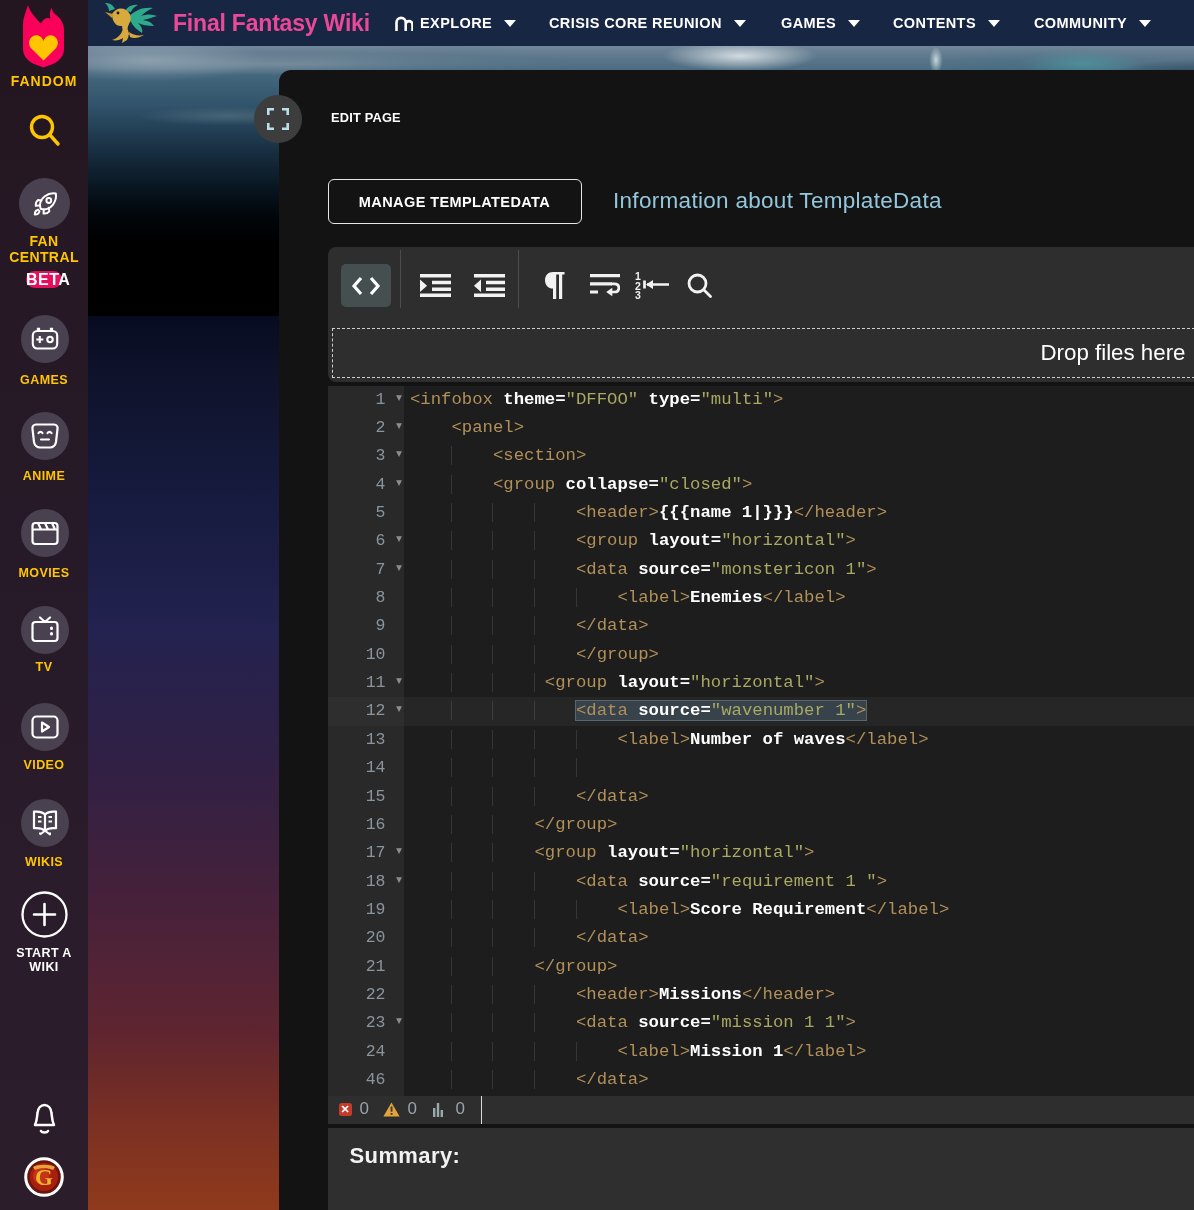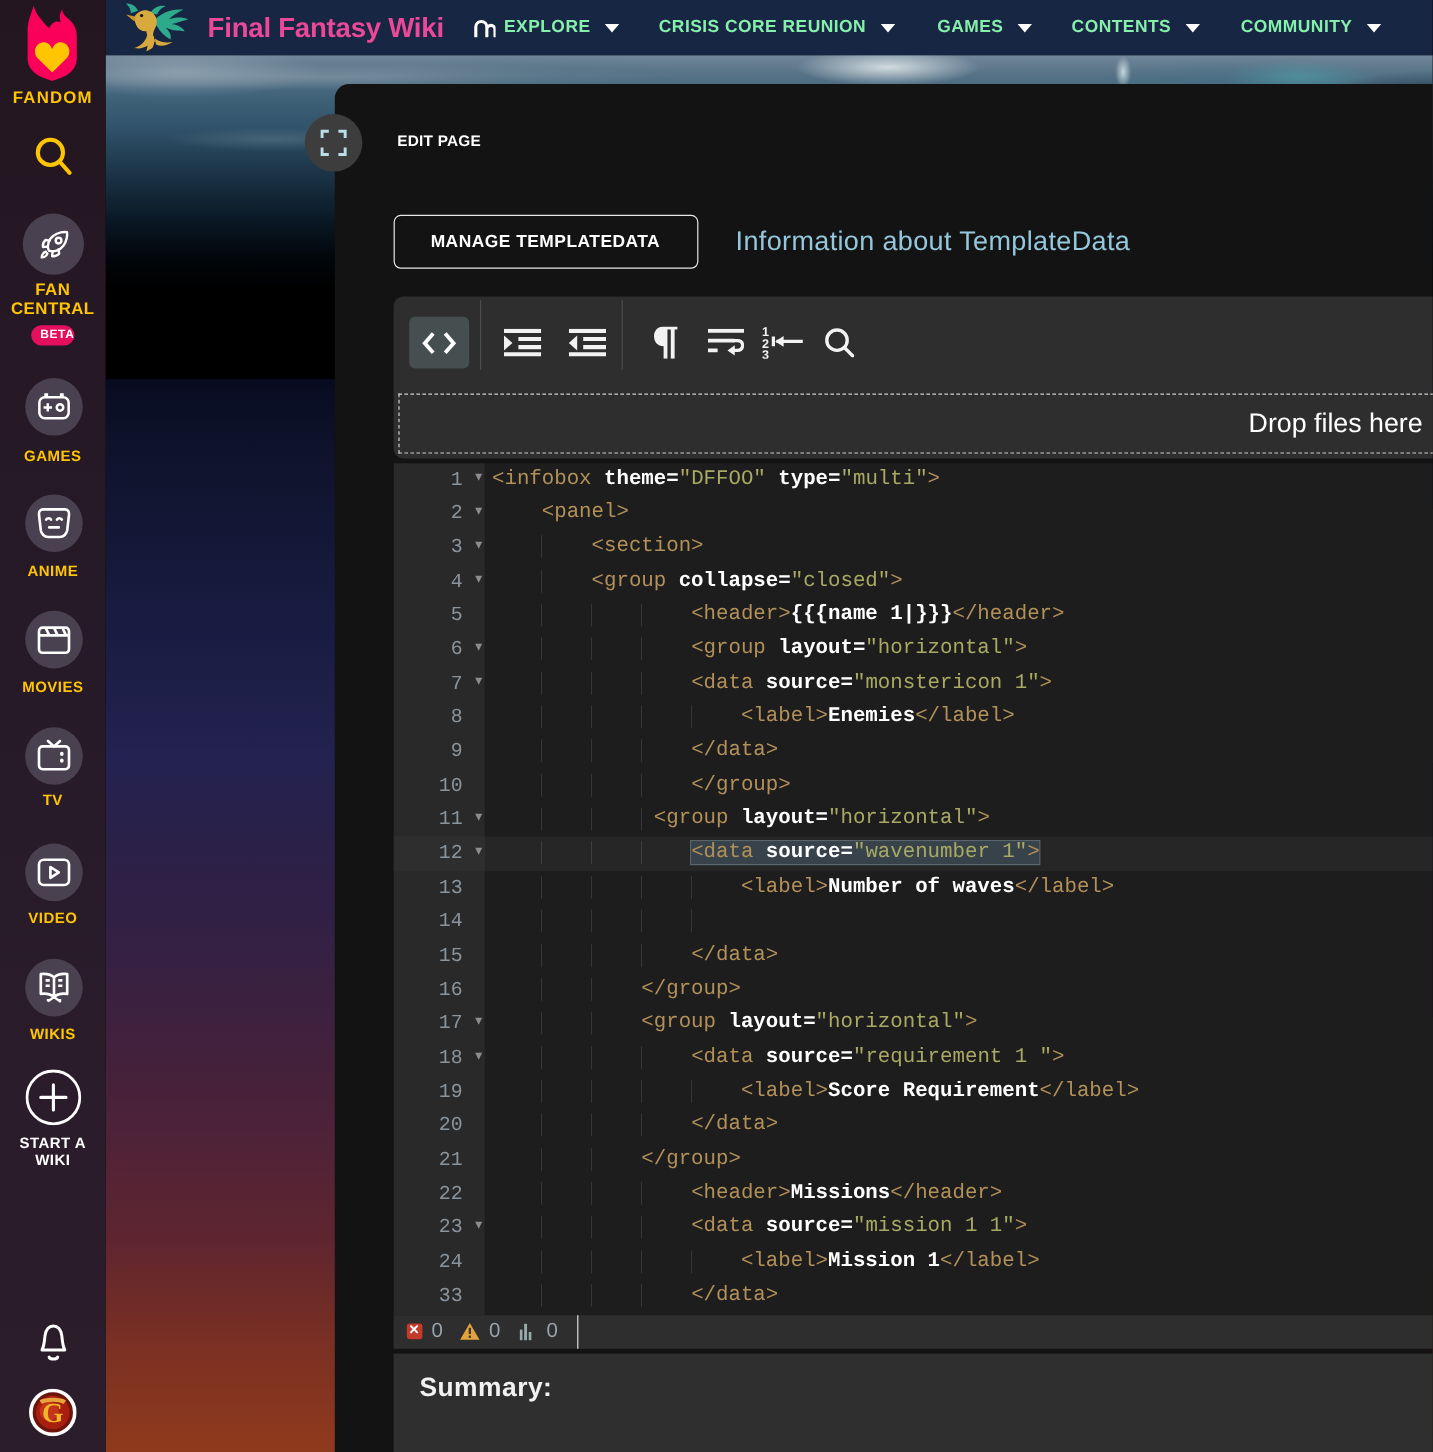--- a/index.html
+++ b/index.html
@@ -17,21 +17,21 @@
  radial-gradient(90px 20px at 995px 18px,rgba(80,170,175,.5),rgba(80,170,175,0) 70%),
  radial-gradient(130px 30px at 1106px 34px,rgba(10,28,42,.55),rgba(10,28,42,0) 70%),
  radial-gradient(190px 40px at 952px 28px,rgba(62,110,130,.55),rgba(62,110,130,0) 70%),
  radial-gradient(170px 30px at 60px 14px,rgba(168,184,196,.55),rgba(168,184,196,0) 70%),
  radial-gradient(130px 14px at 140px 70px,rgba(100,125,140,.5),rgba(100,125,140,0) 70%),
  radial-gradient(200px 50px at 360px 32px,rgba(70,105,125,.4),rgba(70,105,125,0) 70%),
  radial-gradient(420px 16px at 190px 18px,rgba(150,165,178,.5),rgba(150,165,178,0) 70%),
  linear-gradient(180deg,#72879a 0%,#5a7589 5%,#45677e 11%,#3a5d74 16%,#31536b 22%,#27465c 28%,#1d374b 35%,#122535 44%,#081520 53%,#02070c 62%,#000 72%)}
 
 #nav{position:absolute;left:88px;top:0;width:1106px;height:46px;background:#172642}
-.navitem{position:absolute;top:0;height:46px;display:flex;align-items:center;color:#86efac;font-weight:bold;font-size:14.5px;letter-spacing:.4px}
+.navitem{position:absolute;top:0;height:46px;display:flex;align-items:center;color:#ffffff;font-weight:bold;font-size:14.5px;letter-spacing:.4px}
 .chev{display:inline-block;width:0;height:0;border-left:6px solid transparent;border-right:6px solid transparent;border-top:7.5px solid #fff;margin-left:3px}
 #wordmark{position:absolute;left:173px;top:0;height:46px;display:flex;align-items:center;color:#ec4899;font-weight:bold;font-size:23px;letter-spacing:-.2px}
 
 #panel{position:absolute;left:279px;top:70px;width:915px;height:1140px;background:#131313;border-radius:12px 0 0 0}
 #fsbtn{position:absolute;left:254px;top:95px;width:48px;height:48px;border-radius:50%;background:#3d3d3d;display:flex;align-items:center;justify-content:center;z-index:6}
 #editpage{position:absolute;left:331px;top:109.5px;color:#fff;font-weight:bold;font-size:12.8px;letter-spacing:.2px}
 #ptitle{position:absolute;left:327px;top:130px;color:#9dc1cd;font-weight:bold;font-size:26.3px;letter-spacing:-.5px}
 #mbtn{position:absolute;left:327.5px;top:179px;width:254px;height:45px;border:1px solid #e6e6e6;border-radius:6px;display:flex;align-items:center;justify-content:center;color:#fff;font-weight:bold;font-size:14.5px;letter-spacing:.4px}
 #infolink{position:absolute;left:613px;top:188px;color:#94c7dc;font-size:22.5px;letter-spacing:.3px}
 
@@ -109,21 +109,21 @@
   <svg width="30" height="30" viewBox="0 0 30 30">
           <g fill="none" stroke="#fff" stroke-width="2" stroke-linejoin="round" stroke-linecap="round">
             <path d="M10.5 19.5 C9 15.5 10.5 10.5 14.5 7.5 C18.5 4.5 23.5 4 25.8 4.5 C26.3 6.8 25.8 11.8 22.8 15.8 C19.8 19.8 14.8 21.3 10.8 19.8 Z"></path>
             <circle cx="18.8" cy="11.5" r="2.4"></circle>
             <path d="M11.5 11.5 L8 11 C6.2 12.5 5.5 14.5 5.8 16.8 L9.7 16.5 M18.8 18.8 L19.3 22.3 C17.8 24.1 15.8 24.8 13.5 24.5 L13.8 20.6"></path>
             <path d="M8.2 20.8 C6.2 21.2 4.8 23.4 4.8 25.5 C6.9 25.5 9.1 24.1 9.5 22.1"></path>
           </g>
         </svg>
  </div>
  <div class="ylab" style="top:233px;font-size:14px">FAN<br>CENTRAL</div>
- <div style="position:absolute;left:26px;top:271px;width:36px;height:17px;background:#e4105e;border-radius:8.5px;color:#fff;font-weight:bold;font-size:10px;text-align:right;line-height:17px;letter-spacing:.5px">BETA</div>
+ <div style="position:absolute;left:26px;top:271px;width:36px;height:17px;background:#e4105e;border-radius:8.5px;color:#fff;font-weight:bold;font-size:16px;text-align:right;line-height:17px;letter-spacing:.5px">BETA</div>
  <div class="circ" style="top:315px">
   <svg width="30" height="26" viewBox="0 0 30 26">
           <g fill="none" stroke="#fff" stroke-width="2.1">
             <path d="M8.5 5 L8.5 1.8 M21.5 5 L21.5 1.8" stroke-width="3.2"></path>
             <rect x="2.8" y="5" width="24.4" height="17.5" rx="4.5"></rect>
             <path d="M9.8 10 L9.8 17 M6.3 13.5 L13.3 13.5"></path>
             <circle cx="20" cy="13.5" r="2.7"></circle>
           </g>
         </svg>
  </div>
@@ -284,21 +284,21 @@
 <div class="crow"><span class="gut"><span class="num">15</span></span><span class="code"><span class="ind">&nbsp;&nbsp;&nbsp;&nbsp;&nbsp;&nbsp;&nbsp;&nbsp;&nbsp;&nbsp;&nbsp;&nbsp;&nbsp;&nbsp;&nbsp;&nbsp;</span><span class="t">&lt;/data&gt;</span></span></div>
 <div class="crow"><span class="gut"><span class="num">16</span></span><span class="code"><span class="ind">&nbsp;&nbsp;&nbsp;&nbsp;&nbsp;&nbsp;&nbsp;&nbsp;&nbsp;&nbsp;&nbsp;&nbsp;</span><span class="t">&lt;/group&gt;</span></span></div>
 <div class="crow"><span class="gut"><span class="num">17</span><span class="fold">▾</span></span><span class="code"><span class="ind">&nbsp;&nbsp;&nbsp;&nbsp;&nbsp;&nbsp;&nbsp;&nbsp;&nbsp;&nbsp;&nbsp;&nbsp;</span><span class="t">&lt;group </span><span class="a">layout</span><span class="w">=</span><span class="s">"horizontal"</span><span class="t">&gt;</span></span></div>
 <div class="crow"><span class="gut"><span class="num">18</span><span class="fold">▾</span></span><span class="code"><span class="ind">&nbsp;&nbsp;&nbsp;&nbsp;&nbsp;&nbsp;&nbsp;&nbsp;&nbsp;&nbsp;&nbsp;&nbsp;&nbsp;&nbsp;&nbsp;&nbsp;</span><span class="t">&lt;data </span><span class="a">source</span><span class="w">=</span><span class="s">"requirement 1 "</span><span class="t">&gt;</span></span></div>
 <div class="crow"><span class="gut"><span class="num">19</span></span><span class="code"><span class="ind">&nbsp;&nbsp;&nbsp;&nbsp;&nbsp;&nbsp;&nbsp;&nbsp;&nbsp;&nbsp;&nbsp;&nbsp;&nbsp;&nbsp;&nbsp;&nbsp;&nbsp;&nbsp;&nbsp;&nbsp;</span><span class="t">&lt;label&gt;</span><span class="w">Score Requirement</span><span class="t">&lt;/label&gt;</span></span></div>
 <div class="crow"><span class="gut"><span class="num">20</span></span><span class="code"><span class="ind">&nbsp;&nbsp;&nbsp;&nbsp;&nbsp;&nbsp;&nbsp;&nbsp;&nbsp;&nbsp;&nbsp;&nbsp;&nbsp;&nbsp;&nbsp;&nbsp;</span><span class="t">&lt;/data&gt;</span></span></div>
 <div class="crow"><span class="gut"><span class="num">21</span></span><span class="code"><span class="ind">&nbsp;&nbsp;&nbsp;&nbsp;&nbsp;&nbsp;&nbsp;&nbsp;&nbsp;&nbsp;&nbsp;&nbsp;</span><span class="t">&lt;/group&gt;</span></span></div>
 <div class="crow"><span class="gut"><span class="num">22</span></span><span class="code"><span class="ind">&nbsp;&nbsp;&nbsp;&nbsp;&nbsp;&nbsp;&nbsp;&nbsp;&nbsp;&nbsp;&nbsp;&nbsp;&nbsp;&nbsp;&nbsp;&nbsp;</span><span class="t">&lt;header&gt;</span><span class="w">Missions</span><span class="t">&lt;/header&gt;</span></span></div>
 <div class="crow"><span class="gut"><span class="num">23</span><span class="fold">▾</span></span><span class="code"><span class="ind">&nbsp;&nbsp;&nbsp;&nbsp;&nbsp;&nbsp;&nbsp;&nbsp;&nbsp;&nbsp;&nbsp;&nbsp;&nbsp;&nbsp;&nbsp;&nbsp;</span><span class="t">&lt;data </span><span class="a">source</span><span class="w">=</span><span class="s">"mission 1 1"</span><span class="t">&gt;</span></span></div>
 <div class="crow"><span class="gut"><span class="num">24</span></span><span class="code"><span class="ind">&nbsp;&nbsp;&nbsp;&nbsp;&nbsp;&nbsp;&nbsp;&nbsp;&nbsp;&nbsp;&nbsp;&nbsp;&nbsp;&nbsp;&nbsp;&nbsp;&nbsp;&nbsp;&nbsp;&nbsp;</span><span class="t">&lt;label&gt;</span><span class="w">Mission 1</span><span class="t">&lt;/label&gt;</span></span></div>
-<div class="crow"><span class="gut"><span class="num">33</span></span><span class="code"><span class="ind">&nbsp;&nbsp;&nbsp;&nbsp;&nbsp;&nbsp;&nbsp;&nbsp;&nbsp;&nbsp;&nbsp;&nbsp;&nbsp;&nbsp;&nbsp;&nbsp;</span><span class="t">&lt;/data&gt;</span></span></div>
+<div class="crow"><span class="gut"><span class="num">46</span></span><span class="code"><span class="ind">&nbsp;&nbsp;&nbsp;&nbsp;&nbsp;&nbsp;&nbsp;&nbsp;&nbsp;&nbsp;&nbsp;&nbsp;&nbsp;&nbsp;&nbsp;&nbsp;</span><span class="t">&lt;/data&gt;</span></span></div>
     </div>
 <div id="statusbar">
  <div id="errico">✕</div>
       <span class="z" style="left:32px">0</span>
  <svg style="position:absolute;left:55px;top:6px" width="17" height="15" viewBox="0 0 17 15">
         <path d="M8.5 0.5 L16.6 14.5 L0.4 14.5 Z" fill="#e2a33b"></path>
         <rect x="7.6" y="4.5" width="1.9" height="5.2" fill="#3a3a3a"></rect>
         <rect x="7.6" y="11" width="1.9" height="1.9" fill="#3a3a3a"></rect>
       </svg>
  <span class="z" style="left:80px">0</span>

